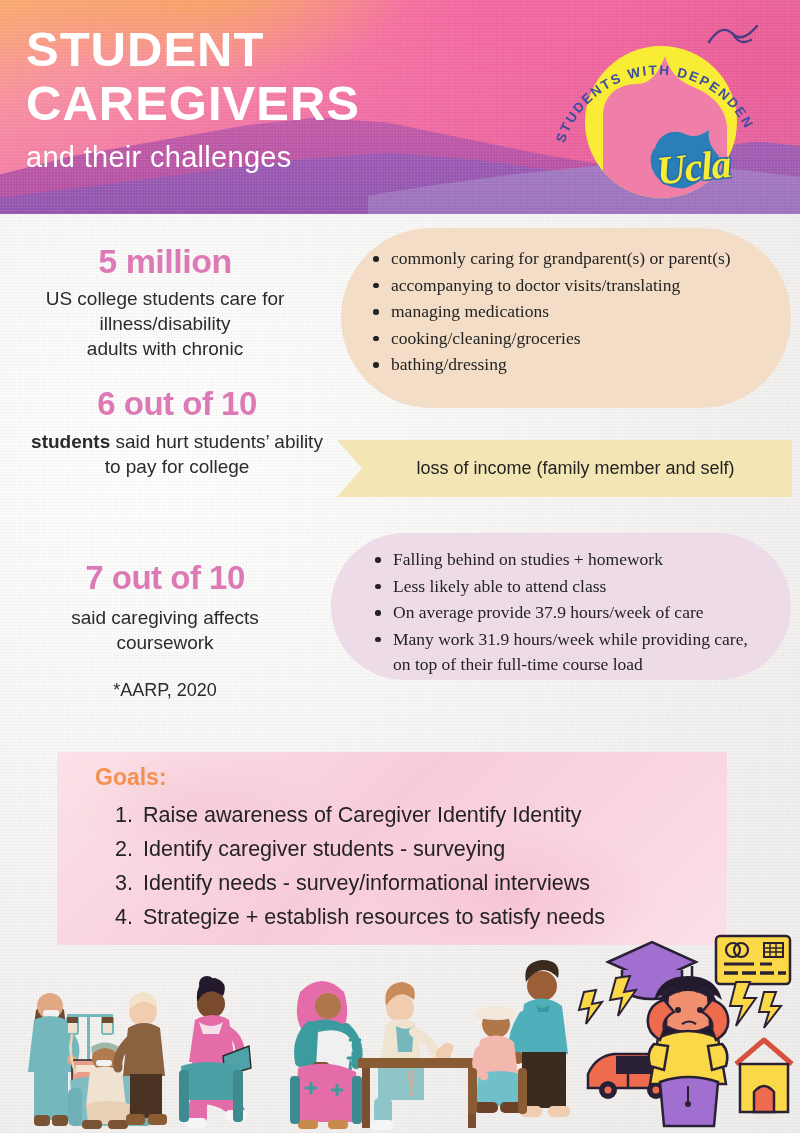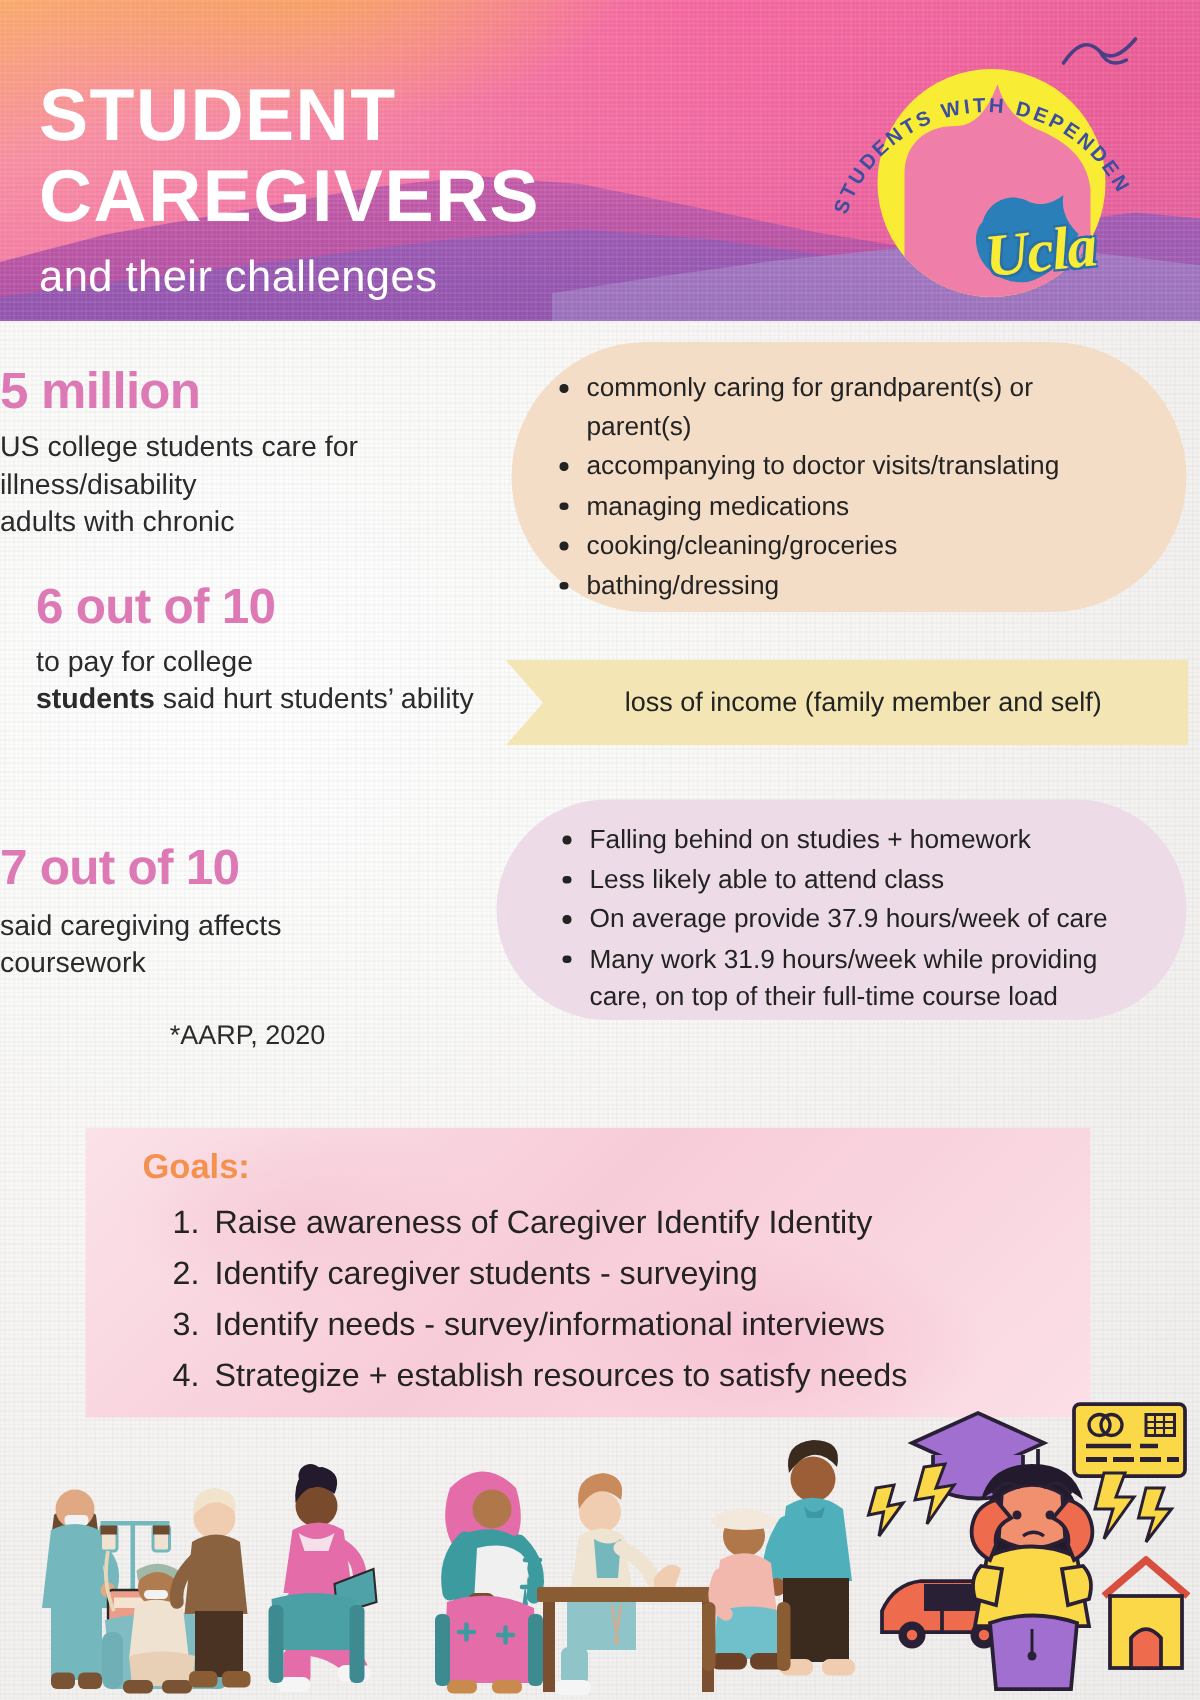--- a/index.html
+++ b/index.html
@@ -52,21 +52,21 @@
     clip-path:polygon(0% 72%, 14% 56%, 30% 40%, 46% 28%, 60% 22%, 74% 30%, 88% 42%, 100% 52%, 100% 100%, 0% 100%);
     opacity:.88;
   }
   .hdr-texture {
     position:absolute; inset:0;
     background:
       repeating-linear-gradient(0deg, rgba(255,255,255,0.07) 0px, rgba(255,255,255,0.07) 1px, rgba(0,0,0,0) 1px, rgba(0,0,0,0) 3px),
       repeating-linear-gradient(90deg, rgba(255,255,255,0.05) 0px, rgba(255,255,255,0.05) 1px, rgba(0,0,0,0) 1px, rgba(0,0,0,0) 3px);
     pointer-events:none;
   }
-  #title-block { position:absolute; left:26px; top:22px;margin-top:28px; }
+  #title-block { position:absolute; left:26px; top:22px; }
   .title-line {
     color:#ffffff; font-weight:bold; font-size:49px; line-height:54px;
     letter-spacing:1px; font-family:"Liberation Sans", sans-serif;
   }
   .subtitle {
     color:#ffffff; font-size:29px; line-height:38px; margin-top:8px;
     font-family:"Liberation Sans", sans-serif; letter-spacing:.3px;
   }
 
   
@@ -87,21 +87,21 @@
     font-family:"Liberation Serif", serif;
     text-shadow:-1.5px -1.5px 0 #2b6ea8, 1.5px -1.5px 0 #2b6ea8, -1.5px 1.5px 0 #2b6ea8, 1.5px 1.5px 0 #2b6ea8;
     letter-spacing:-1px;
     transform:rotate(-6deg);
   }
   .arc-text { position:absolute; left:0; top:0; width:234px; height:196px; }
   .arc-text text { fill:#3b4ea0; font-size:13.5px; font-weight:bold; letter-spacing:2px; font-family:"Liberation Sans", sans-serif; }
   .bird { position:absolute; right:8px; top:4px; width:52px; height:32px; }
 
   
-  .stat-left { position:absolute; text-align:left; }
+  .stat-left { position:absolute; text-align:center; }
   .stat-num {
     color:#dd7ab5; font-weight:bold; letter-spacing:-0.5px;
     font-family:"Liberation Sans", sans-serif;
   }
   .stat-desc {
     color:#2b2b2b; font-size:19px; line-height:25px;
     font-family:"Liberation Sans", sans-serif;
   }
   .stat-desc b { font-weight:bold; }
 
@@ -112,21 +112,21 @@
   }
   
   #box-pink {
     position:absolute; left:331px; top:533px; width:460px; height:147px;
     background:#eddce7; border-radius:74px;
   }
   .bullets {
     list-style:none; color:#232323; font-size:17.5px; line-height:25.5px;
     font-family:"Liberation Sans", sans-serif;
   }
-  .bullets li { position:relative; padding-left:20px; margin-bottom:1px; }
+  .bullets li { position:relative; padding-left:20px; margin-bottom:1px;font-family:Liberation Serif, serif; }
   .bullets li:before {
     content:""; position:absolute; left:2px; top:10px;
     width:5.5px; height:5.5px; border-radius:50%; background:#232323;
   }
 
   
   #ribbon {
     position:absolute; left:337px; top:440px; width:455px; height:57px;
     background:#f3e6b4;
     clip-path:polygon(0% 0%, 100% 0%, 100% 100%, 0% 100%, 5.5% 50%);
@@ -249,24 +249,24 @@
       <li>accompanying to doctor visits/translating</li>
       <li>managing medications</li>
       <li>cooking/cleaning/groceries</li>
       <li>bathing/dressing</li>
     </ul>
   </div>
 
   <div class="stat-left" style="left:0; top:383px; width:330px;padding-left:24px;">
     <div class="stat-num" style="font-size:33px; line-height:42px;">6 out of 10</div>
     <div class="stat-desc" style="margin-top:4px;">
-      <div>to pay for college</div>
       <div>
         <b>students</b><span> said hurt students’ ability</span>
       </div>
+      <div>to pay for college</div>
     </div>
   </div>
 
   <div id="ribbon">
     <div class="ribbon-text">loss of income (family member and self)</div>
   </div>
 
   <div class="stat-left" style="left:0; top:557px; width:330px;">
     <div class="stat-num" style="font-size:33px; line-height:42px;">7 out of 10</div>
     <div class="stat-desc" style="margin-top:6px;">

